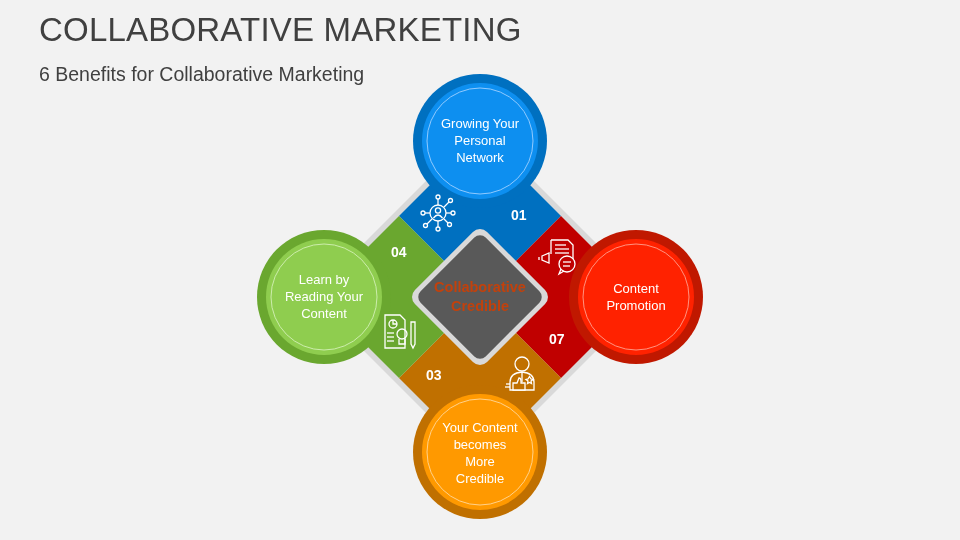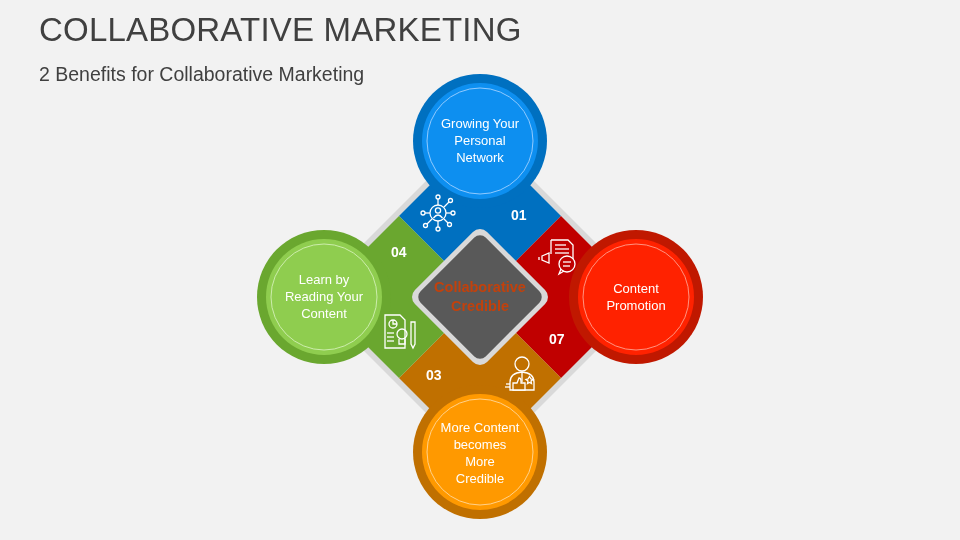--- a/index.html
+++ b/index.html
@@ -28,21 +28,21 @@
     color: #c2410c; font-size: 14.5px; font-weight: bold; line-height: 19px;
   }
   .num {
     position: absolute; color: #ffffff; font-weight: bold; font-size: 14px;
   }
 </style>
 </head>
 <body>
 
 <h1 class="title">COLLABORATIVE MARKETING</h1>
-<p class="subtitle">2 Benefits for Collaborative Marketing</p>
+<p class="subtitle">6 Benefits for Collaborative Marketing</p>
 
 <svg class="diagram" width="960" height="540" viewBox="0 0 960 540">
 
   <polygon points="480,127 650,297 480,467 310,297" fill="#d9d9d9"></polygon>
 
   <polygon points="480,135 561,216 480,297 399,216" fill="#0070c0"></polygon>
   <polygon points="561,216 642,297 561,378 480,297" fill="#c00000"></polygon>
   <polygon points="480,297 561,378 480,459 399,378" fill="#c07000"></polygon>
   <polygon points="399,216 480,297 399,378 318,297" fill="#6aa72f"></polygon>
 
@@ -133,21 +133,21 @@
 <div class="ctext" style="left:420px; top:115px;">
   <div>Growing Your</div>
   <div>Personal</div>
   <div>Network</div>
 </div>
 <div class="ctext" style="left:576px; top:280px;">
   <div>Content</div>
   <div>Promotion</div>
 </div>
 <div class="ctext" style="left:420px; top:419px;">
-  <div>More Content</div>
+  <div>Your Content</div>
   <div>becomes</div>
   <div>More</div>
   <div>Credible</div>
 </div>
 <div class="ctext" style="left:264px; top:271px;">
   <div>Learn by</div>
   <div>Reading Your</div>
   <div>Content</div>
 </div>
 

